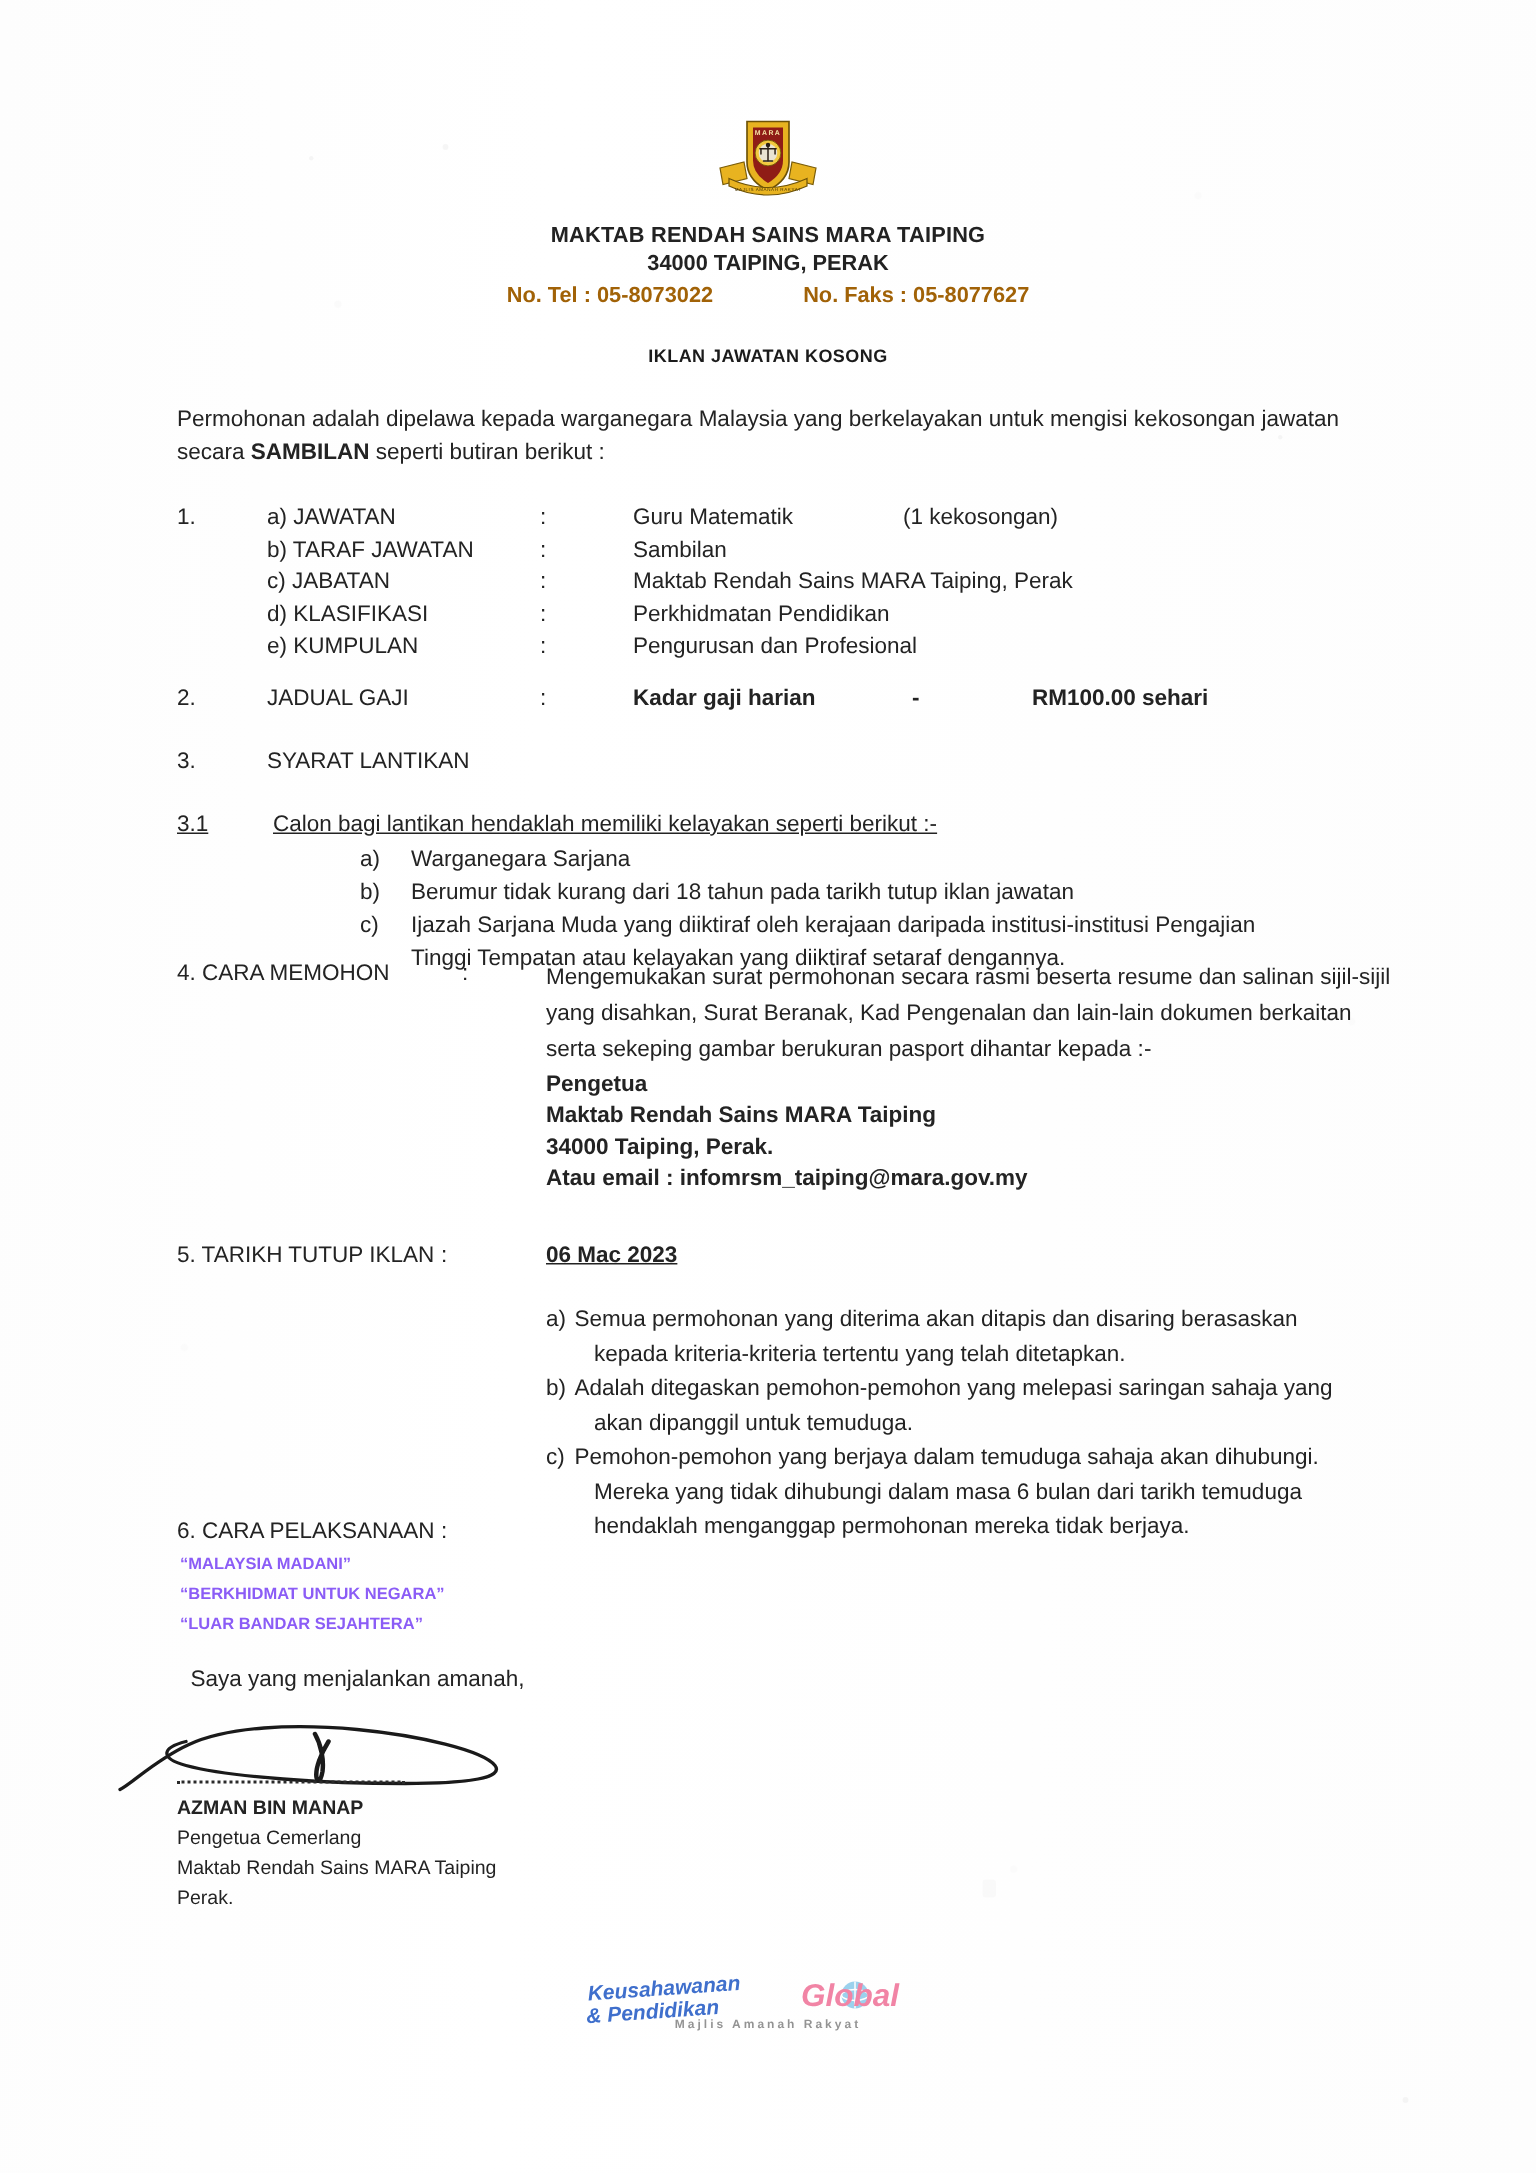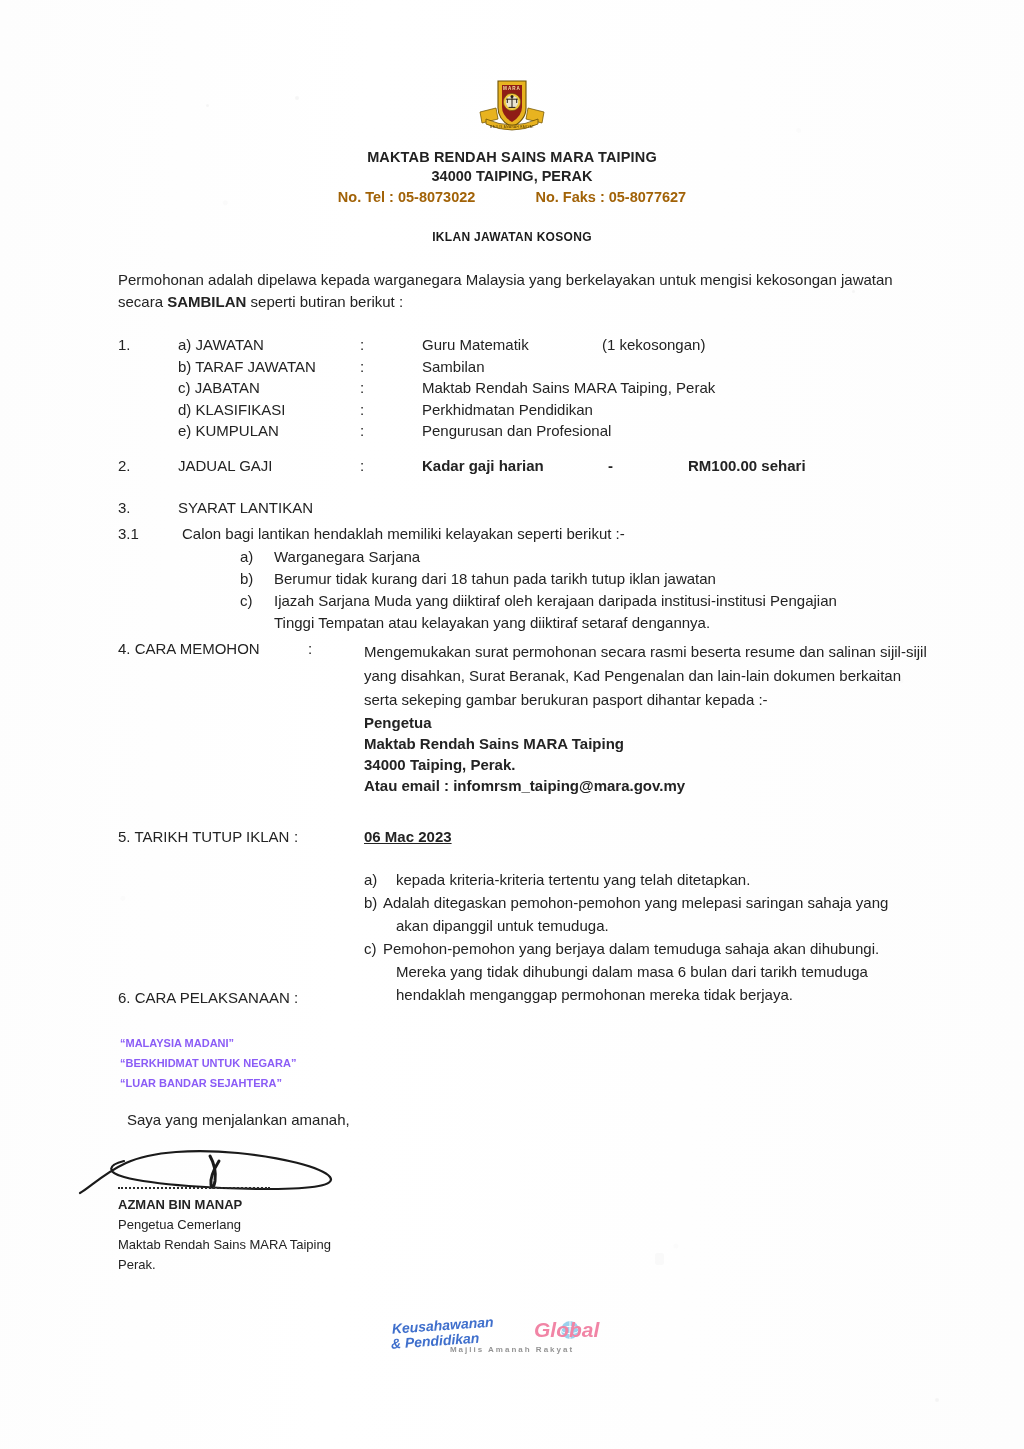--- a/index.html
+++ b/index.html
@@ -125,21 +125,22 @@
   .item2 .c-val { font-weight: bold; }
   .item2 .rate  { display: inline-block; width: 186px; }
   .item2 .dash  { display: inline-block; width: 80px; }
 
   
   .item3 { left: 118px; top: 497px; width: 810px; }
   .item3 .head { display: flex; line-height: 22px; }
   .item3 .sub31 {
     display: flex;
     line-height: 22px;
-    margin-top: 4px;
+    margin-top: 20px;
+    text-decoration: underline;
   }
   .item3 .sub31 .n { width: 64px; flex: 0 0 64px; }
   .abc {
     margin-left: 122px;
     margin-top: 1px;
   }
   .abc .li {
     display: flex;
     line-height: 22px;
   }
@@ -387,20 +388,21 @@
     </div>
 
     <div class="sec item6">
       <div class="top">
         <span class="lbl">6. CARA PELAKSANAAN</span>
         <span class="colon">:</span>
         <span class="body">
           <span class="li">
             <span class="m">a)</span>
             <span class="t">
+              <span>Semua permohonan yang diterima akan ditapis dan disaring  berasaskan</span>
               <span class="cont">kepada kriteria-kriteria tertentu yang telah ditetapkan.</span>
             </span>
           </span>
           <span class="li">
             <span class="m">b)</span>
             <span class="t">
               <span>Adalah ditegaskan pemohon-pemohon yang melepasi saringan sahaja yang</span>
               <span class="cont"> akan dipanggil untuk temuduga.</span>
             </span>
           </span>

